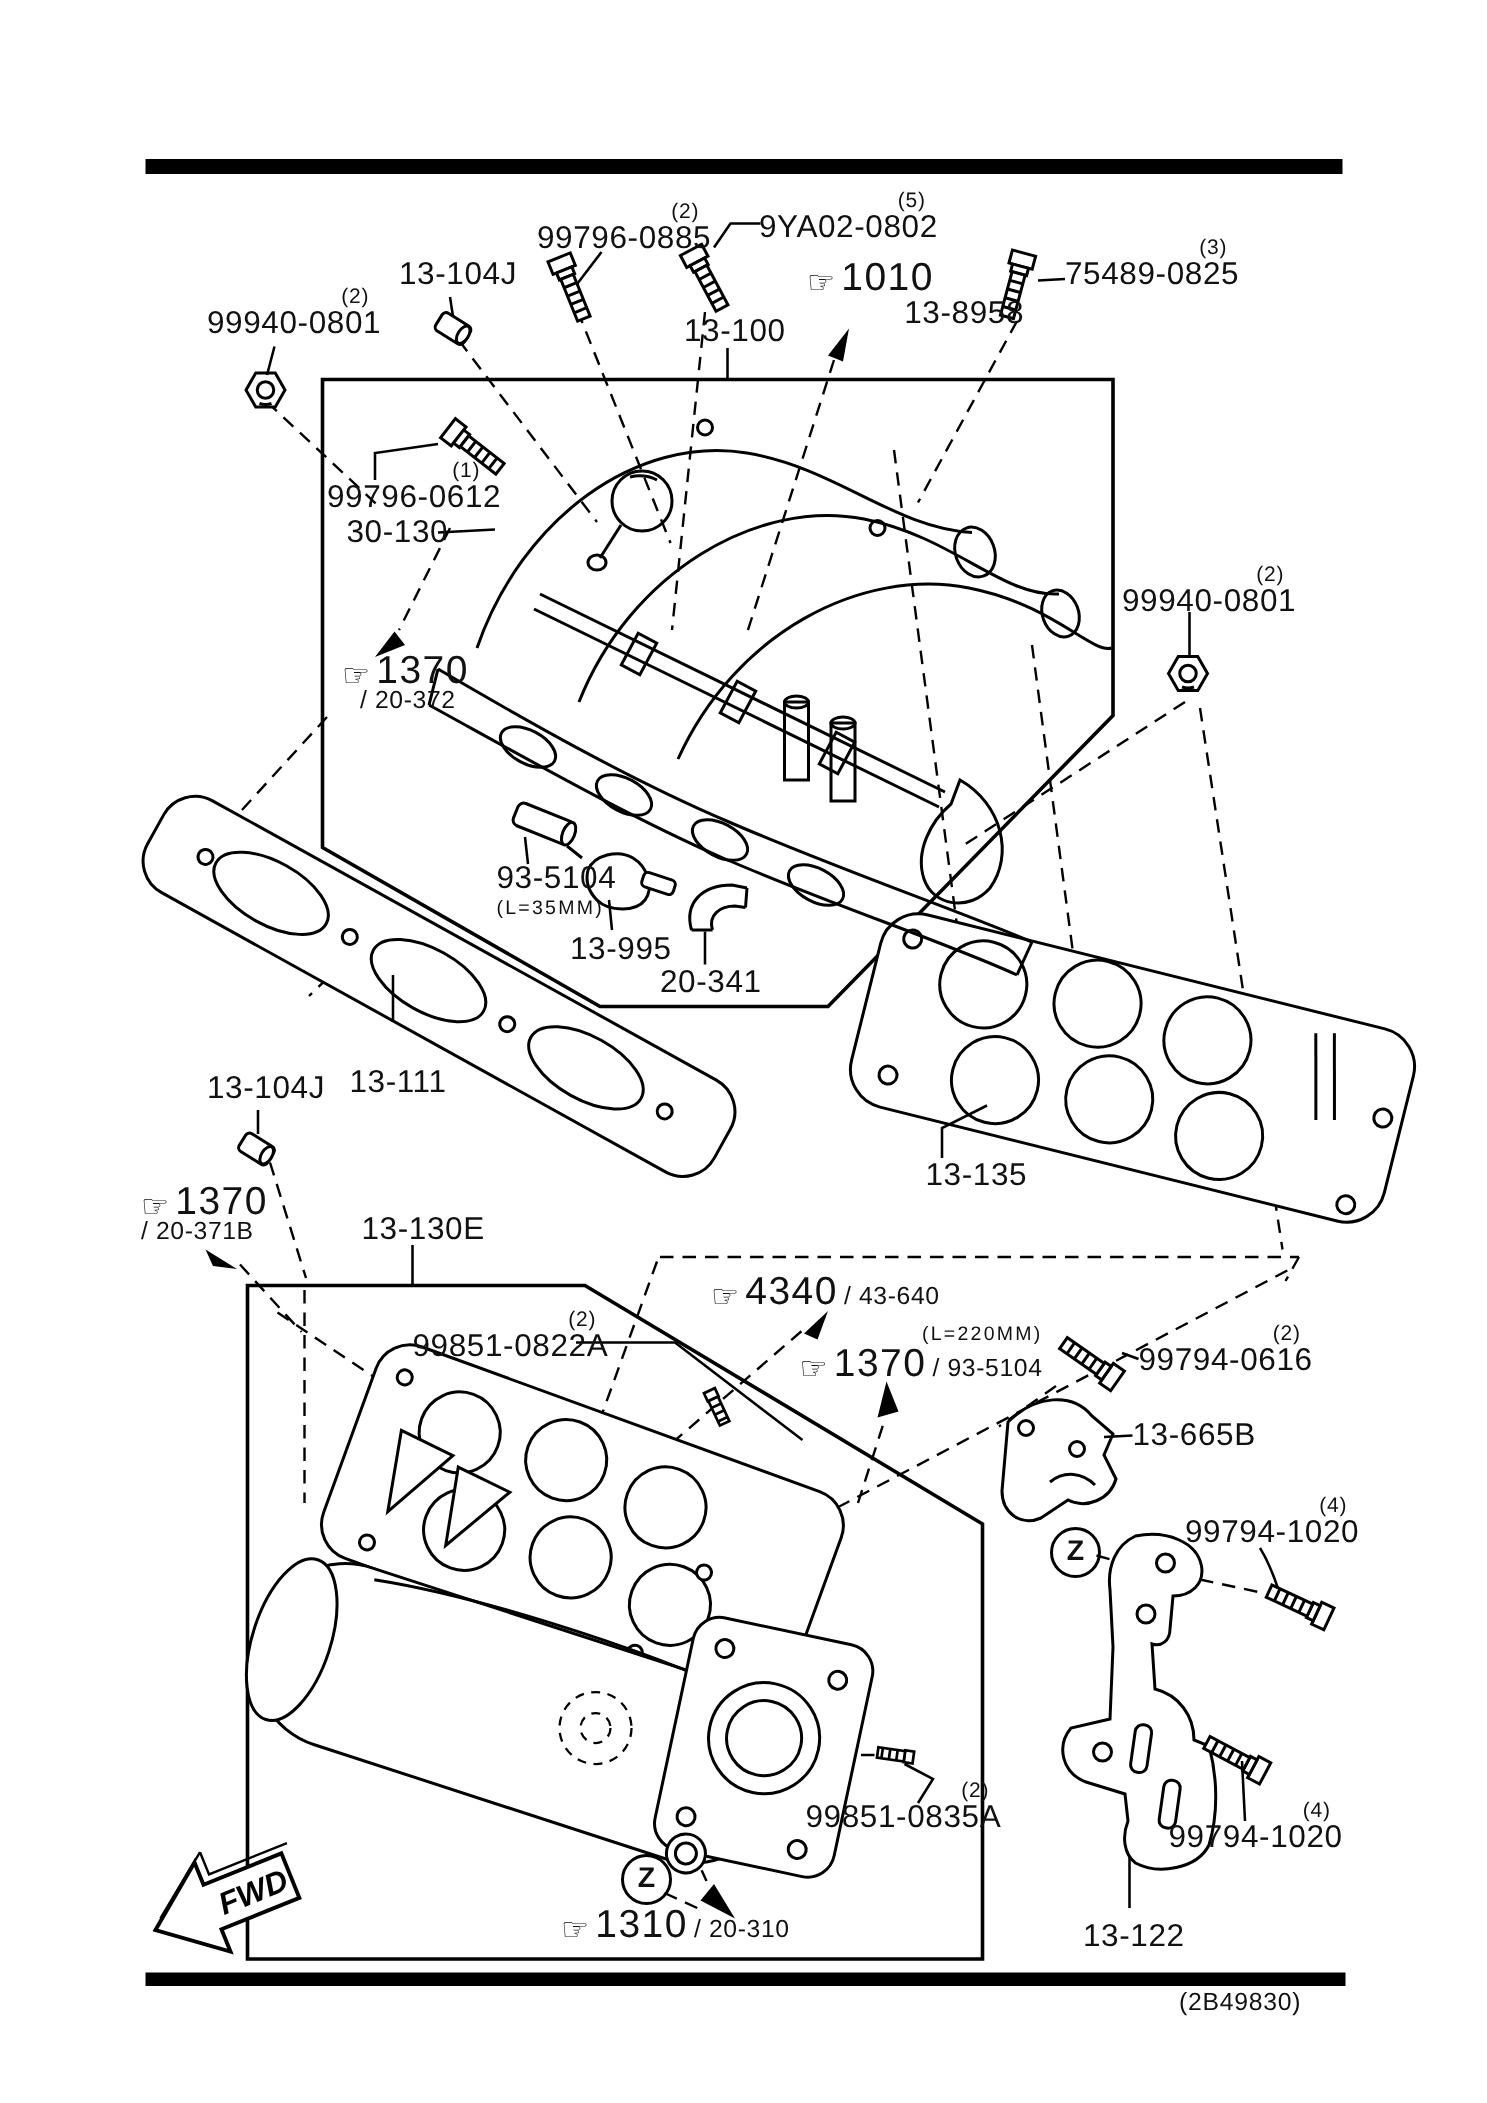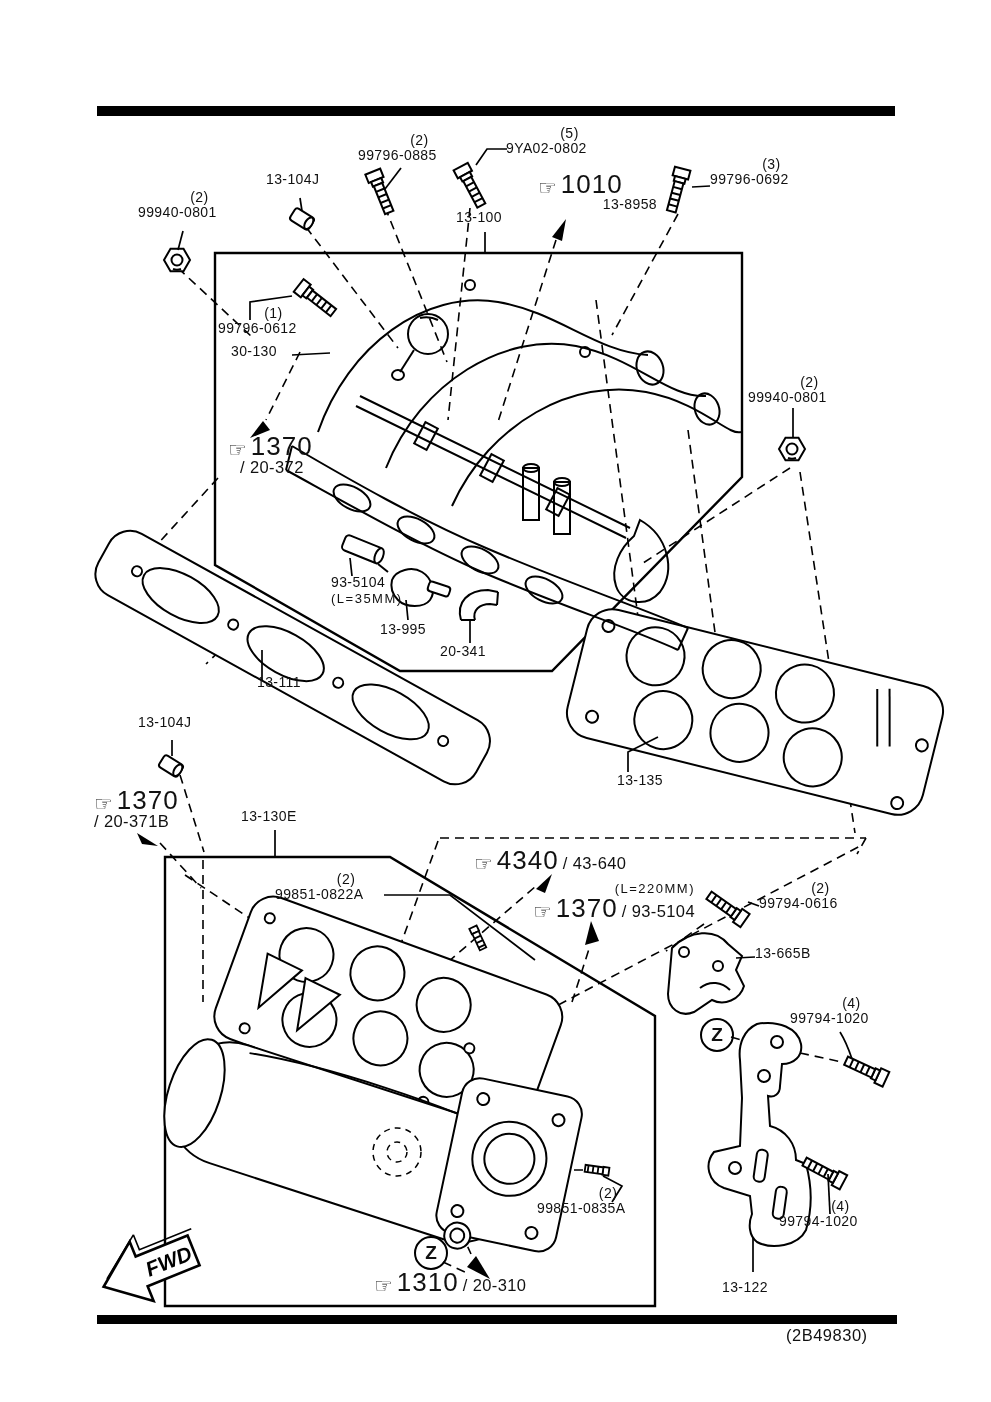--- a/index.html
+++ b/index.html
@@ -1,21 +1,21 @@
 <!DOCTYPE html>
 <html><head>
 <meta charset="utf-8">
 <style>
   html,body{margin:0;padding:0;background:#fff;}
   #canvas{position:relative;width:991px;height:1402px;background:#fff;overflow:hidden;
           font-family:"Liberation Sans",sans-serif;color:#111;}
   .bar{position:absolute;background:#000;}
   svg{position:absolute;left:0;top:0;}
   .cl{position:absolute;white-space:nowrap;line-height:1.05;}
-  .pn{display:block;font-size:14px;letter-spacing:.4px;}
+  .pn{display:block;font-size:21px;letter-spacing:.4px;}
   .qty{display:block;font-size:14px;text-align:right;padding-right:8px;letter-spacing:.5px;}
   .refrow{display:flex;align-items:baseline;gap:4px;}
   .hand{font-family:"DejaVu Sans",sans-serif;font-size:21px;line-height:1;transform:translateY(2px);}
   .big{font-size:26px;font-weight:400;letter-spacing:1px;line-height:.95;}
   .sub{font-size:16.5px;letter-spacing:.4px;}
   .note{font-size:13px;letter-spacing:1.5px;}
   .zmark{position:absolute;width:30px;height:30px;border:2.2px solid #000;border-radius:50%;
          text-align:center;line-height:29px;font-size:19px;font-weight:600;}
   .code{position:absolute;font-size:16.5px;letter-spacing:.5px;}
 </style>
@@ -324,21 +324,21 @@
       <span class="hand">☞</span>
       <span>
         <span class="big">1010</span>
         <span class="pn" style="padding-left:6px;margin-left:36px;">13-8958</span>
       </span>
     </div>
   </div>
 
   <div class="cl" style="left:710px;top:157px;">
     <span class="qty">(3)</span>
-    <span class="pn">99796-0692</span>
+    <span class="pn">75489-0825</span>
   </div>
 
   <div class="cl" style="left:456px;top:210px;">
     <span class="pn">13-100</span>
   </div>
 
   <div class="cl" style="left:218px;top:306px;">
     <span class="qty" style="padding-right:14px;">(1)</span>
     <span class="pn">99796-0612</span>
   </div>
@@ -366,21 +366,21 @@
   </div>
 
   <div class="cl" style="left:380px;top:622px;">
     <span class="pn">13-995</span>
   </div>
 
   <div class="cl" style="left:440px;top:644px;">
     <span class="pn">20-341</span>
   </div>
 
-  <div class="cl" style="left:233px;top:675px;margin-left:24px;">
+  <div class="cl" style="left:233px;top:711px;">
     <span class="pn">13-111</span>
   </div>
 
   <div class="cl" style="left:598px;top:773px;margin-left:19px;">
     <span class="pn">13-135</span>
   </div>
 
   <div class="cl" style="left:138px;top:715px;">
     <span class="pn">13-104J</span>
   </div>

